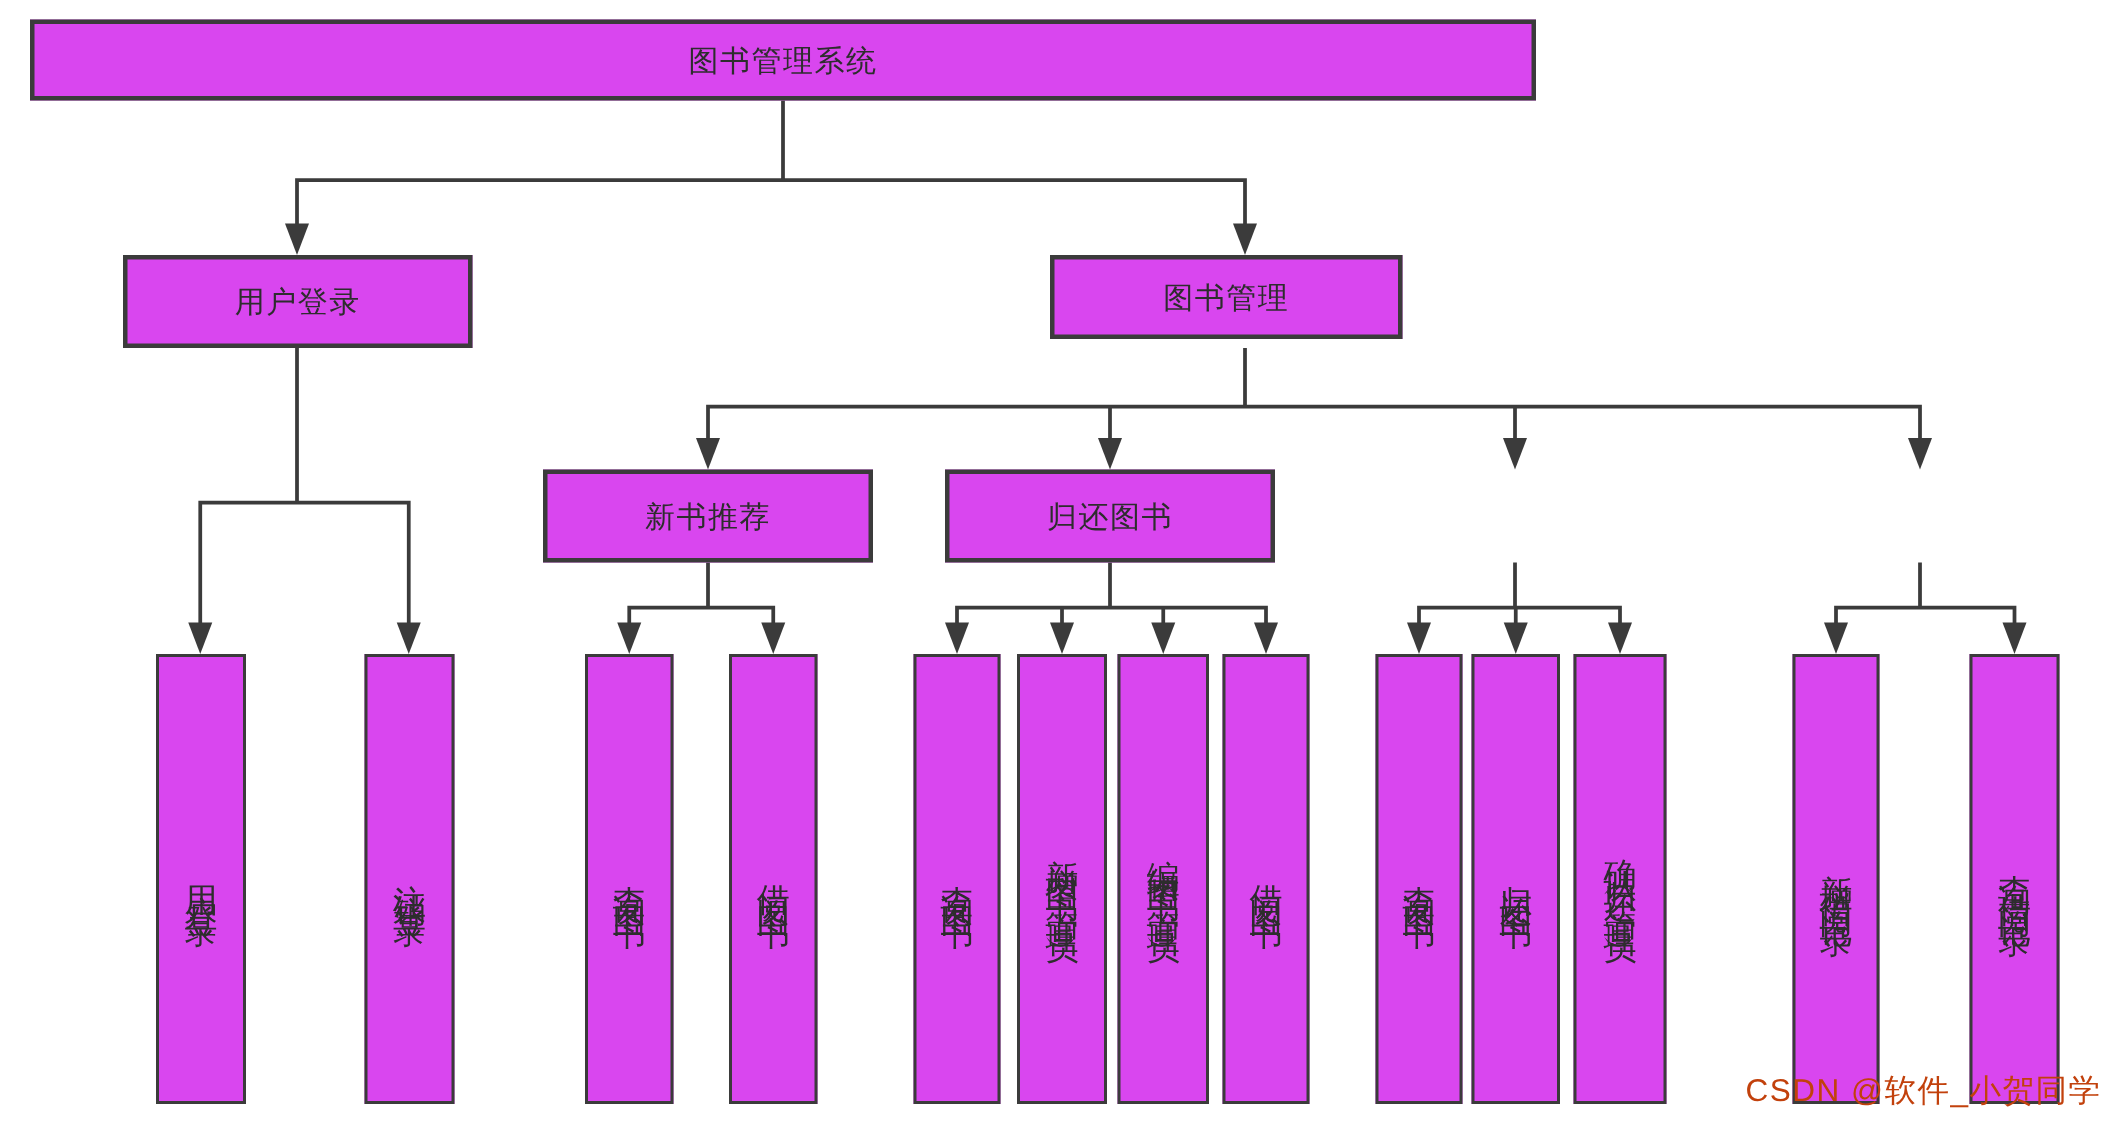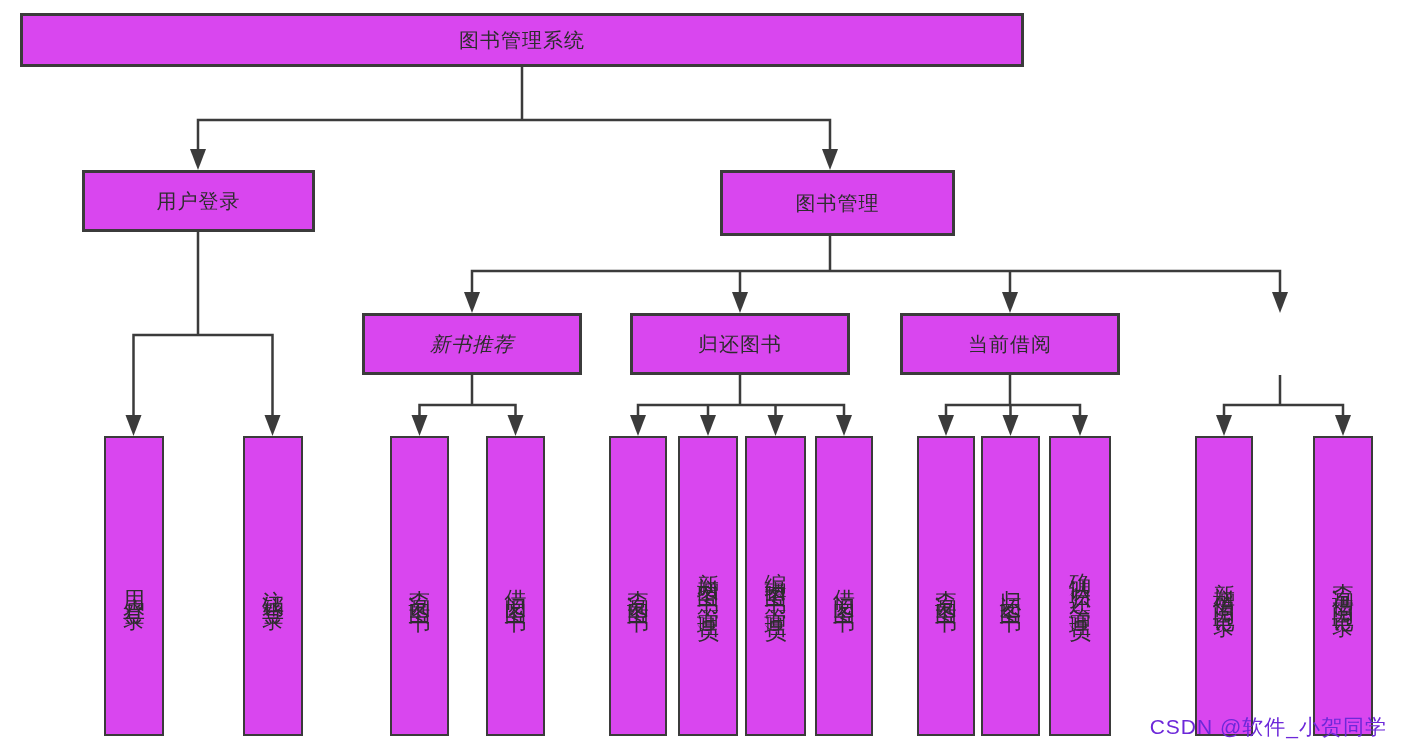--- a/index.html
+++ b/index.html
@@ -38,24 +38,24 @@
   }
   .vtext {
     writing-mode: vertical-rl;
     text-orientation: mixed;
     letter-spacing: 7px;
     line-height: 1;
     white-space: nowrap;
   }
   .watermark {
     position: absolute;
-    right: 18px;
+    right: 4px;
     bottom: 6px;
     font-size: 21px;
-    color: #6d28d9;
+    color: #c2410c;
     letter-spacing: 1px;
     z-index: 3;
     text-align: right;
   }
   line, path { stroke: #3b3b3b; stroke-width: 2.5; fill: none; }
   polygon { fill: #3b3b3b; stroke: none; }
 </style>
 </head>
 <body>
 
@@ -97,32 +97,29 @@
     <polygon points="1335,415 1351,415 1343,436"></polygon>
   </svg>
 
   <div class="node hbox" style="left:20px; top:13px; width:1004px; height:54px;">
     <span>图书管理系统</span>
   </div>
 
   <div class="node hbox" style="left:82px; top:170px; width:233px; height:62px;">
     <span>用户登录</span>
   </div>
-  <div class="node hbox" style="left:720px; top:170px; width:235px; height:66px;">
+  <div class="node hbox" style="left:700px; top:170px; width:235px; height:56px;">
     <span>图书管理</span>
   </div>
 
-  <div class="node hbox" style="left:362px; top:313px; width:220px; height:62px;font-style:italic;">
+  <div class="node hbox" style="left:362px; top:313px; width:220px; height:62px;">
     <span>新书推荐</span>
   </div>
   <div class="node hbox" style="left:630px; top:313px; width:220px; height:62px;">
     <span>归还图书</span>
-  </div>
-  <div class="node hbox" style="left:900px; top:313px; width:220px; height:62px;">
-    <span>当前借阅</span>
   </div>
 
   <div class="node vbox" style="left:104px; top:436px; width:60px; height:300px;">
     <span class="vtext">用户登录</span>
   </div>
   <div class="node vbox" style="left:243px; top:436px; width:60px; height:300px;">
     <span class="vtext">注销登录</span>
   </div>
 
   <div class="node vbox" style="left:390px; top:436px; width:59px; height:300px;">

